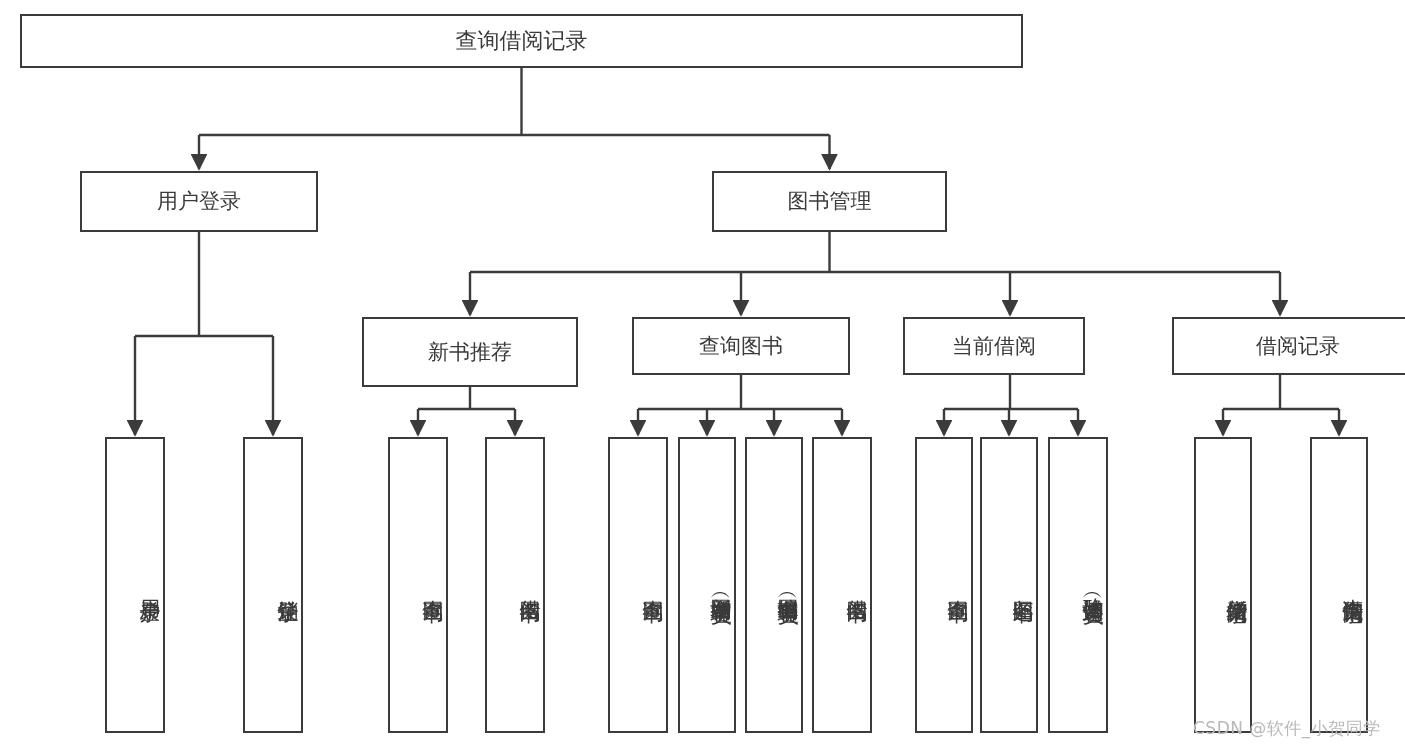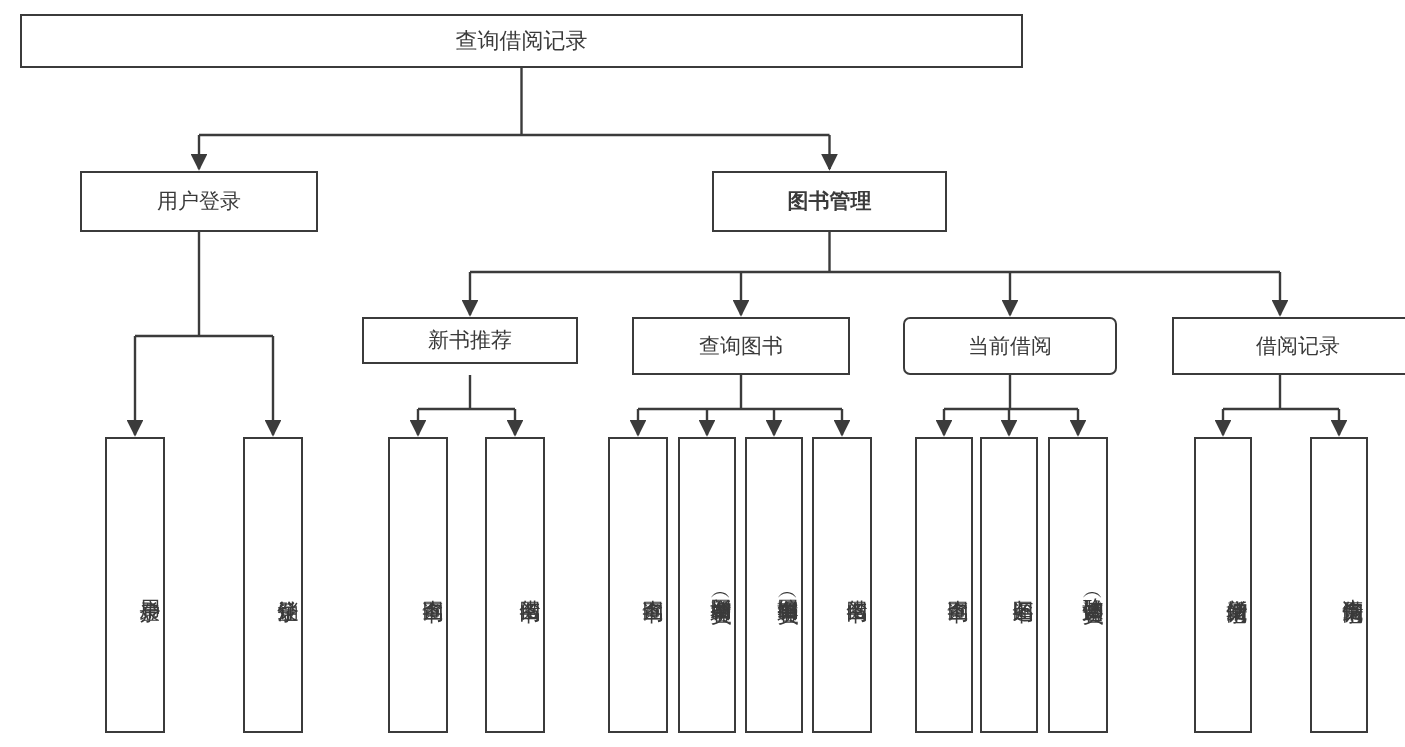--- a/index.html
+++ b/index.html
@@ -118,30 +118,30 @@
       </g>
   </svg>
 
   <div id="nodes-layer">
       <div class="node root" style="left: 20px; top: 14px; width: 1003px; height: 54px;">
         <span class="label">查询借阅记录</span>
       </div>
       <div class="node level2" style="left: 80px; top: 171px; width: 238px; height: 61px;">
         <span class="label">用户登录</span>
       </div>
-      <div class="node level2" style="left: 712px; top: 171px; width: 235px; height: 61px; font-weight: bold;">
+      <div class="node level2" style="left: 712px; top: 171px; width: 235px; height: 61px;">
         <span class="label">图书管理</span>
       </div>
-      <div class="node level3" style="left: 362px; top: 317px; width: 216px; height: 47px;">
+      <div class="node level3" style="left: 362px; top: 317px; width: 216px; height: 70px;">
         <span class="label">新书推荐</span>
       </div>
       <div class="node level3" style="left: 632px; top: 317px; width: 218px; height: 58px;">
         <span class="label">查询图书</span>
       </div>
-      <div class="node level3" style="left: 903px; top: 317px; width: 214px; height: 58px; border-radius: 7px;">
+      <div class="node level3" style="left: 903px; top: 317px; width: 182px; height: 58px;">
         <span class="label">当前借阅</span>
       </div>
       <div class="node level3" style="left: 1172px; top: 317px; width: 252px; height: 58px;">
         <span class="label">借阅记录</span>
       </div>
       <div class="node leaf" style="left: 105px; top: 437px; width: 60px; height: 296px;">
         <span class="label">用户登录</span>
       </div>
       <div class="node leaf" style="left: 243px; top: 437px; width: 60px; height: 296px;">
         <span class="label">注销登录</span>
@@ -174,14 +174,15 @@
         <span class="label">确认归还（管理员）</span>
       </div>
       <div class="node leaf" style="left: 1194px; top: 437px; width: 58px; height: 296px;">
         <span class="label">新增借阅记录</span>
       </div>
       <div class="node leaf" style="left: 1310px; top: 437px; width: 58px; height: 296px;">
         <span class="label">查询借阅记录</span>
       </div>
     </div>
 
+  <div class="watermark" style="left: 1193px; top: 717px;">CSDN @软件_小贺同学</div>
 
 </div>
 
 </body></html>

